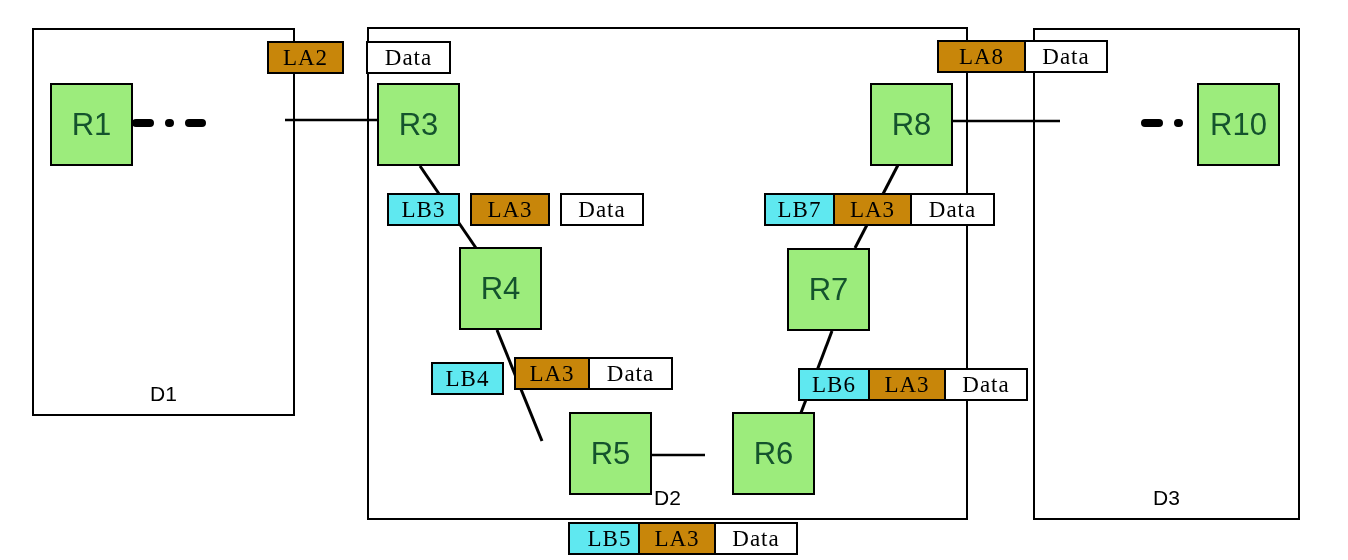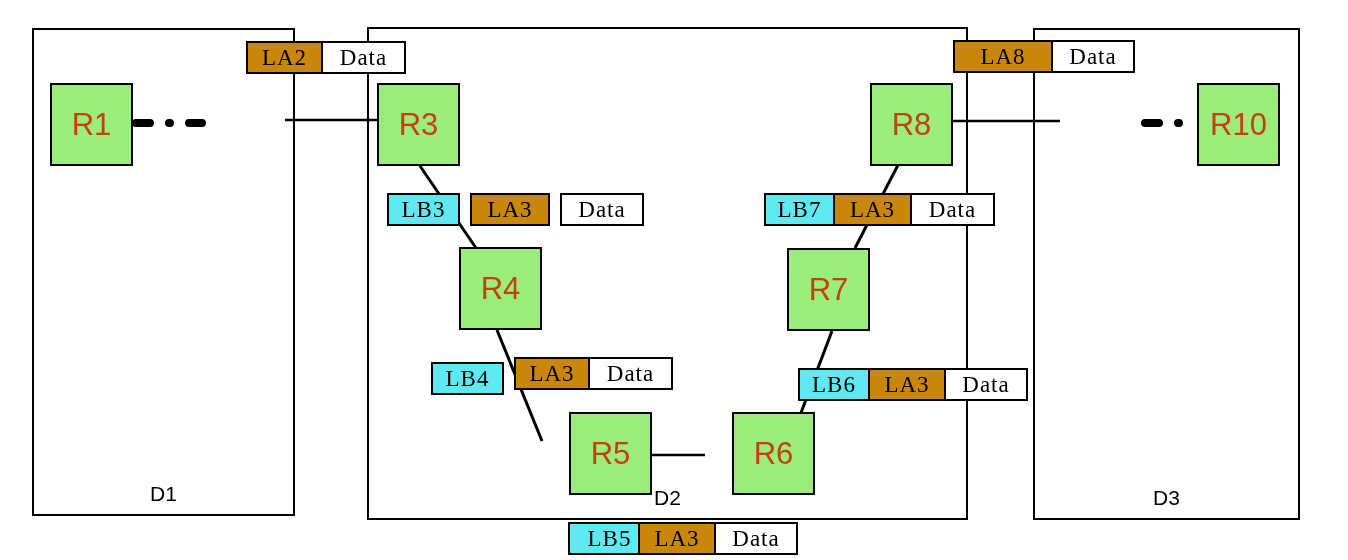--- a/index.html
+++ b/index.html
@@ -35,21 +35,21 @@
     position:absolute;left:0;top:0;
     z-index:1;
   }
   .router{
     position:absolute;
     width:83px;height:83px;
     box-sizing:border-box;
     background:var(--router-fill);
     border:2px solid var(--line);
     display:flex;align-items:center;justify-content:center;
-    font-size:31px;color:#c2410c;
+    font-size:31px;color:#14532d;
     z-index:2;
   }
   .stack{
     position:absolute;
     display:flex;
     z-index:3;
   }
   .cell{
     box-sizing:border-box;
     height:33px;
@@ -63,21 +63,21 @@
   .cell + .cell{margin-left:-2px;}
   .cell.la{background:var(--label-a-fill);}
   .cell.lb{background:var(--label-b-fill);}
   .cell.data{background:var(--data-fill);}
 </style>
 </head>
 <body>
 
 <div class="canvas">
 
-  <div class="domain" style="left:32px;top:28px;width:263px;height:488px;">
+  <div class="domain" style="left:32px;top:28px;width:263px;height:388px;">
     <span class="domain-label">D1</span>
   </div>
   <div class="domain" style="left:367px;top:27px;width:601px;height:493px;">
     <span class="domain-label">D2</span>
   </div>
   <div class="domain" style="left:1033px;top:28px;width:267px;height:492px;">
     <span class="domain-label">D3</span>
   </div>
 
   <svg class="lines" width="1348" height="560">
@@ -103,21 +103,21 @@
 
   <div class="router" style="left:50px;top:83px;">R1</div>
   <div class="router" style="left:377px;top:83px;">R3</div>
   <div class="router" style="left:459px;top:247px;">R4</div>
   <div class="router" style="left:569px;top:412px;">R5</div>
   <div class="router" style="left:732px;top:412px;">R6</div>
   <div class="router" style="left:787px;top:248px;">R7</div>
   <div class="router" style="left:870px;top:83px;">R8</div>
   <div class="router" style="left:1197px;top:83px;">R10</div>
 
-  <div class="stack" style="left:246px;top:41px;">
+  <div class="stack" style="left:267px;top:41px;gap:24px;">
     <span class="cell la" style="width:77px;">LA2</span>
     <span class="cell data" style="width:85px;">Data</span>
   </div>
 
   <div class="stack" style="left:387px;top:193px;gap:12px;">
     <span class="cell lb" style="width:73px;">LB3</span>
     <span class="cell la" style="width:80px;">LA3</span>
     <span class="cell data" style="width:84px;">Data</span>
   </div>
 
@@ -141,17 +141,17 @@
     <span class="cell data" style="width:84px;">Data</span>
   </div>
 
   <div class="stack" style="left:764px;top:193px;">
     <span class="cell lb" style="width:71px;">LB7</span>
     <span class="cell la" style="width:79px;">LA3</span>
     <span class="cell data" style="width:85px;">Data</span>
   </div>
 
   <div class="stack" style="left:937px;top:40px;">
-    <span class="cell la" style="width:100px;margin-left:16px;">LA8</span>
+    <span class="cell la" style="width:89px;">LA8</span>
     <span class="cell data" style="width:84px;">Data</span>
   </div>
 
 </div>
 
 </body></html>

